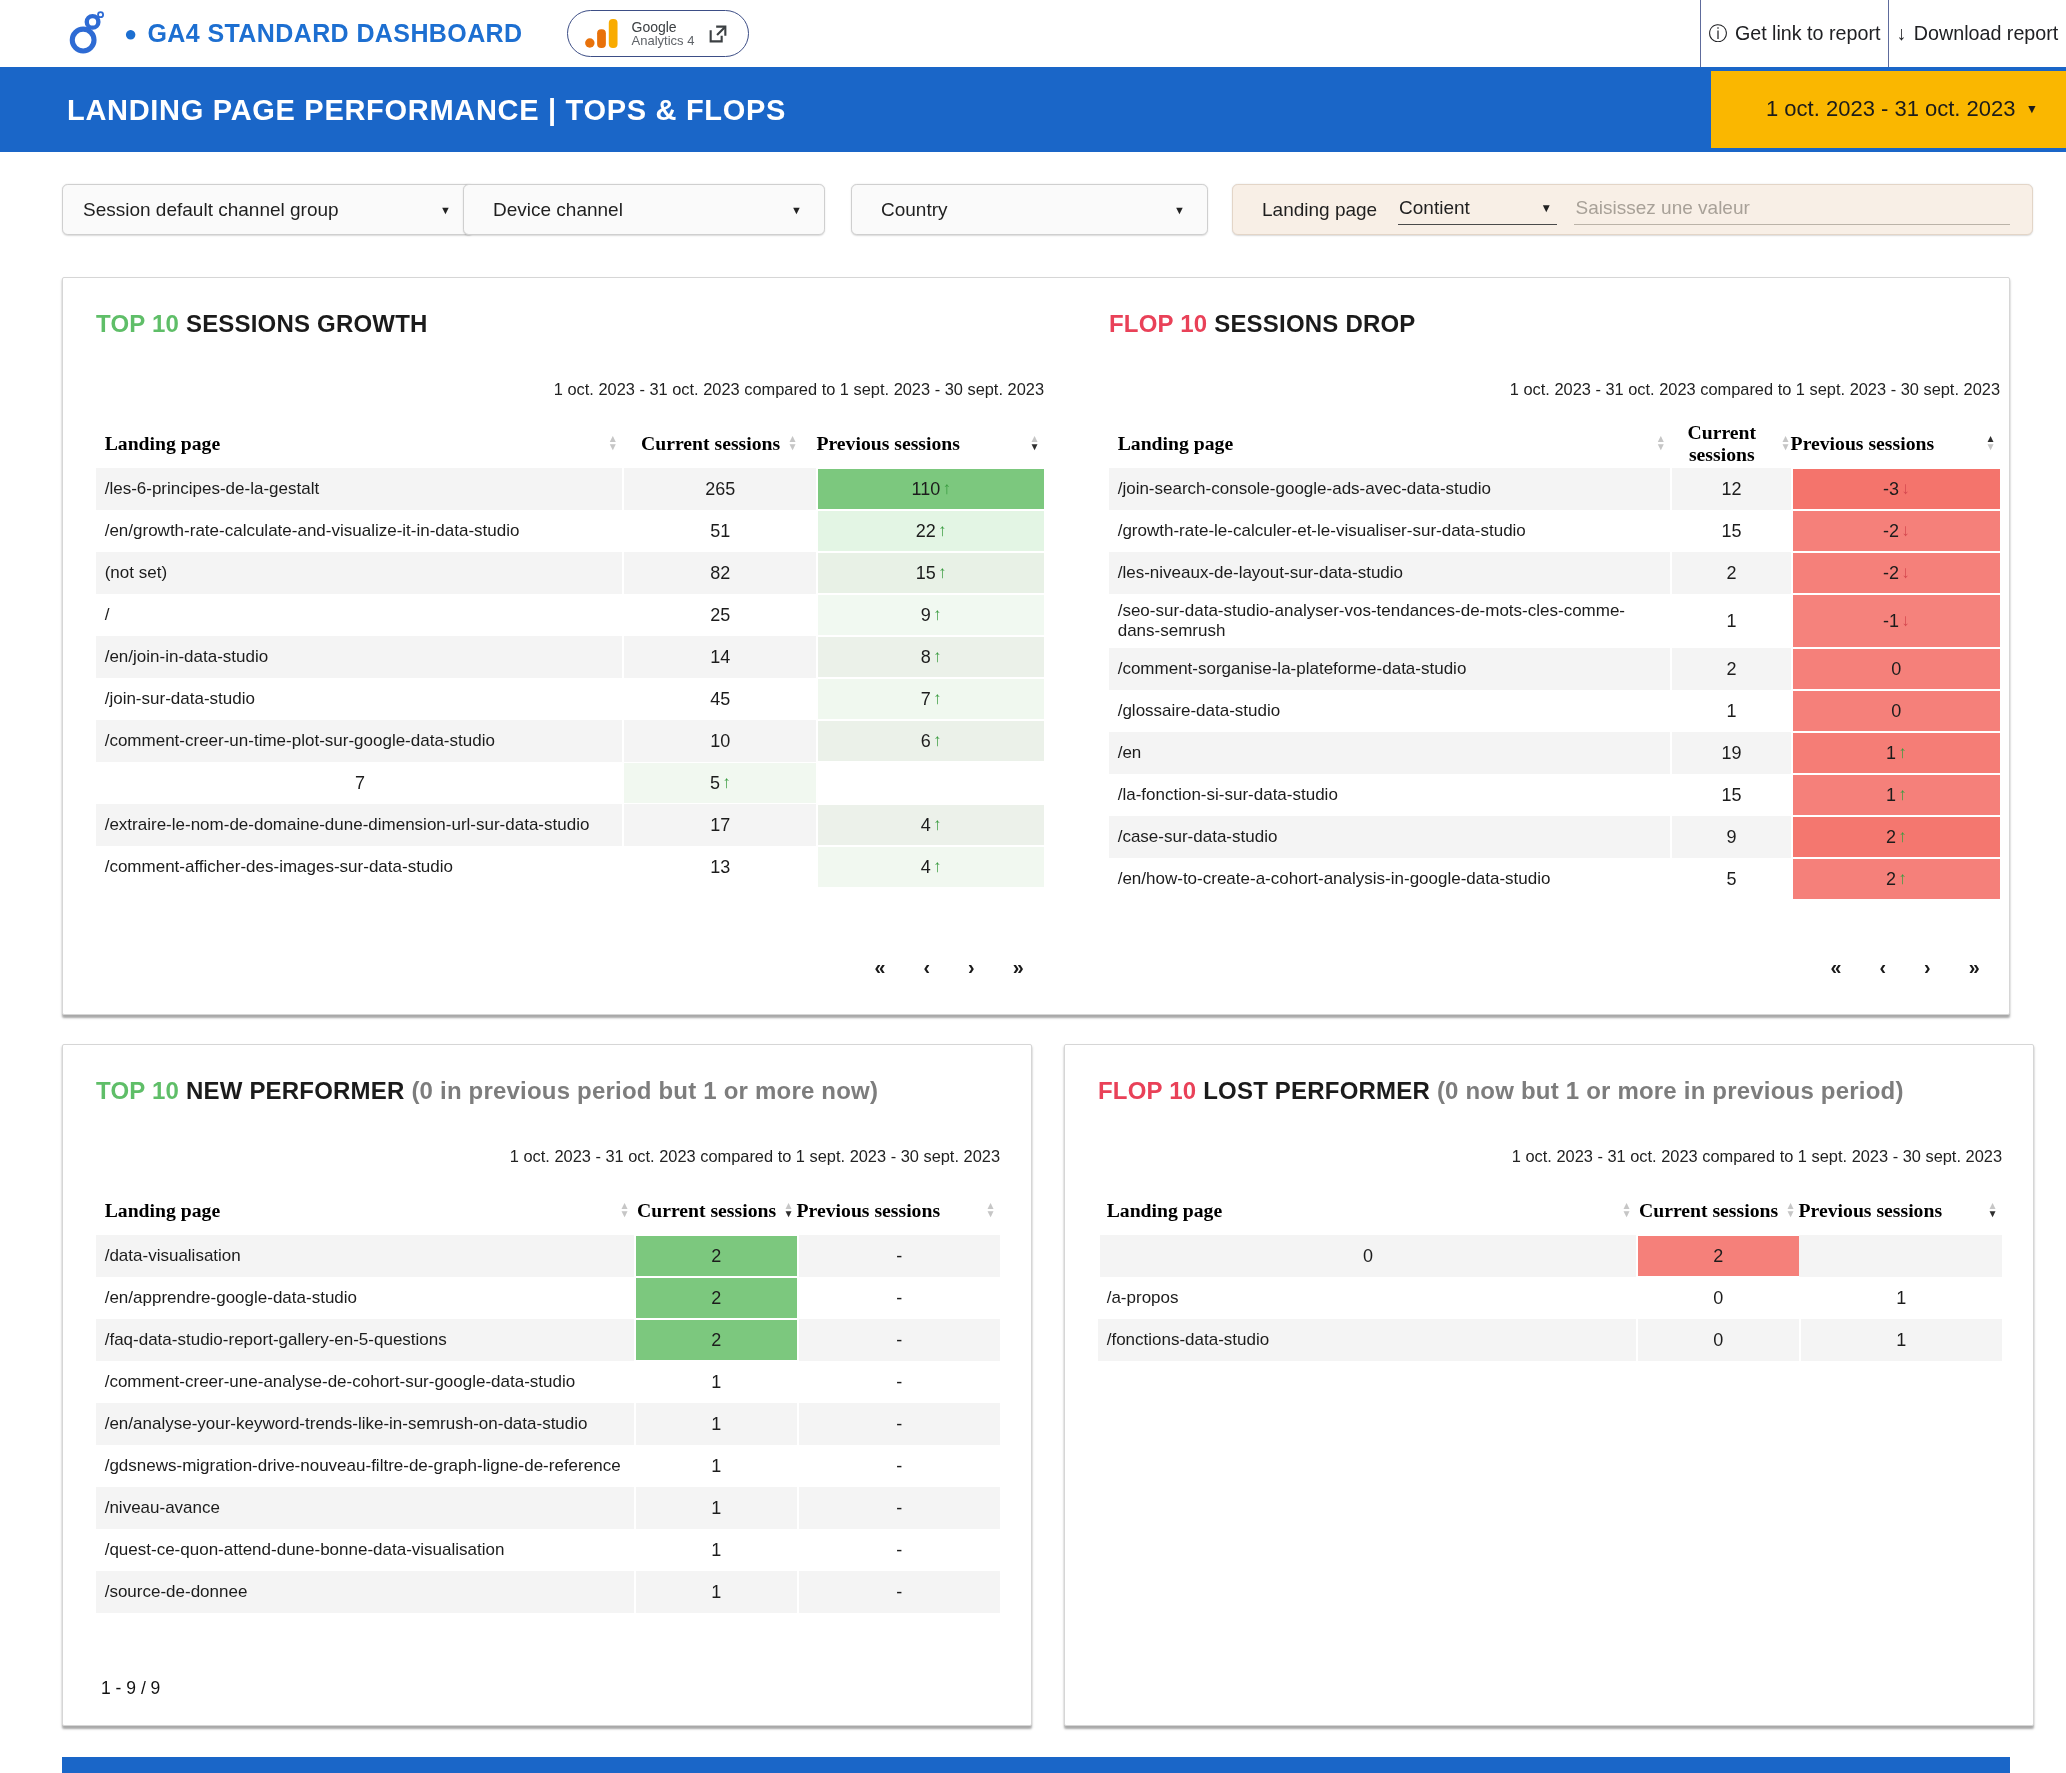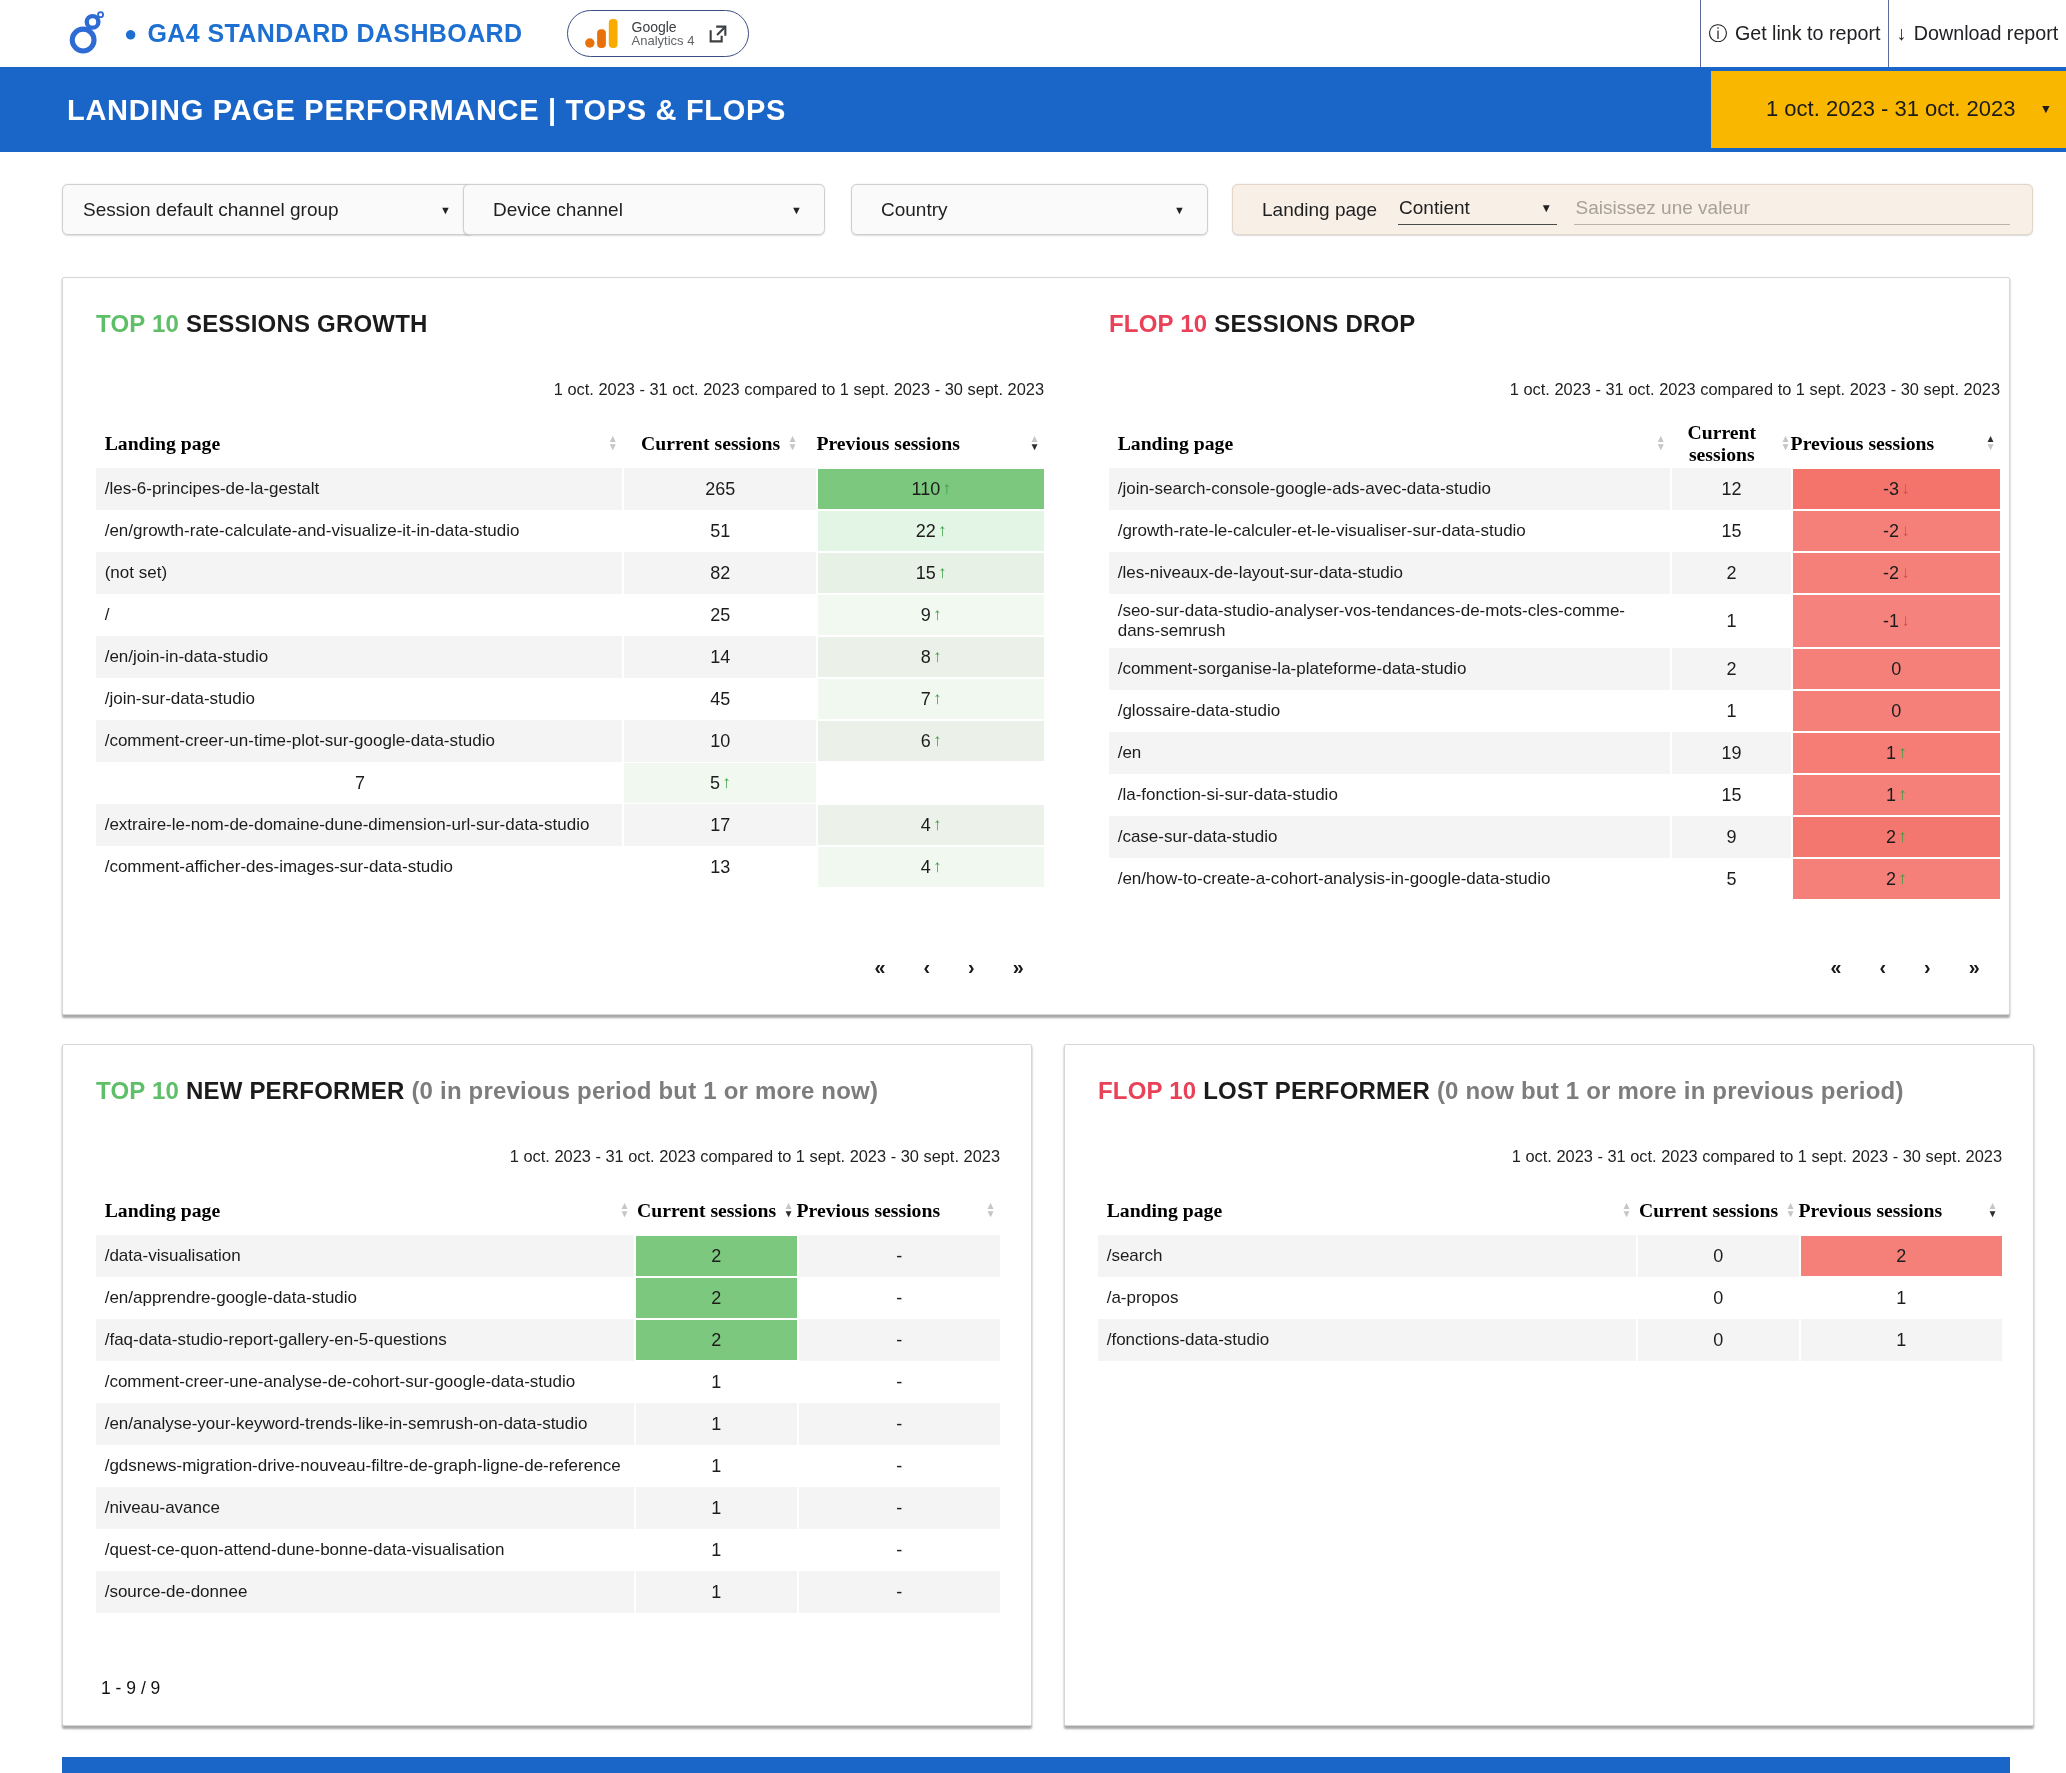--- a/index.html
+++ b/index.html
@@ -20,21 +20,21 @@
   .header-actions { margin-left:auto; display:flex; height:100%; }
   .action-cell { display:flex; align-items:center; justify-content:center; gap:7.3px; border-left:1.5px solid #5E6B9C; height:100%; font-size:19.7px; color:#202124; cursor:pointer; }
   .action-cell.getlink { width:188px; }
   .action-cell.download { width:178px; }
   .ic-info { font-size:19px; color:#202124; }
   .ic-down { font-size:19.7px; color:#202124; }
 
   
   .banner { position:absolute; left:0; top:67px; width:2066px; height:85px; background:var(--banner_blue); }
   .banner-title { position:absolute; left:67px; top:50%; transform:translateY(-50%); color:#fff; font-size:29px; font-weight:bold; letter-spacing:0.7px; }
-  .date-box { position:absolute; right:0; top:3.6px; width:355px; height:77px; background:var(--yellow); display:flex; align-items:center; padding:0 14px 0 55px; cursor:pointer; }
+  .date-box { position:absolute; right:0; top:3.6px; width:355px; height:77px; background:var(--yellow); display:flex; align-items:center; padding:0 28px 0 55px; cursor:pointer; }
   .date-text { font-size:22px; color:#1b1b1b; }
   .date-arrow { margin-left:auto; font-size:12.4px; color:#1b1b1b; }
 
   
   .filter { position:absolute; top:184px; height:51px; background:#FAFAFA; border:1.5px solid #CFCFCF; border-radius:5.8px; display:flex; align-items:center; padding:0 22px 0 29px; font-size:19px; color:#1f1f1f; cursor:pointer; box-shadow:0 0.7px 1.5px rgba(0,0,0,.15); }
   .filter .arr { margin-left:auto; font-size:11px; color:#222; }
   .f1 { left:62px;  width:412px;padding-left:20px; }
   .f2 { left:463px; width:362px; }
   .f3 { left:851px; width:357px; }
   .f4 { left:1232px; width:801px; background:var(--beige); border-color:#E3D5C7; cursor:default; }
@@ -572,21 +572,20 @@
             </div>
             <div class="th th-c">
               <span class="th-label">Previous sessions</span>
               <span class="sort ml-auto">
                 <span class="s-up">▲</span>
                 <span class="s-dn active">▼</span>
               </span>
             </div>
           </div>
           <div class="t-row cols-new odd">
-            <div class="td td-landing">/search</div>
             <div class="td td-num">0</div>
             <div class="td td-num td-prev">
               <div class="hl" style="background: rgb(245, 128, 122);">
                 <span class="val">2</span>
               </div>
             </div>
           </div>
           <div class="t-row cols-new even">
             <div class="td td-landing">/a-propos</div>
             <div class="td td-num">0</div>

